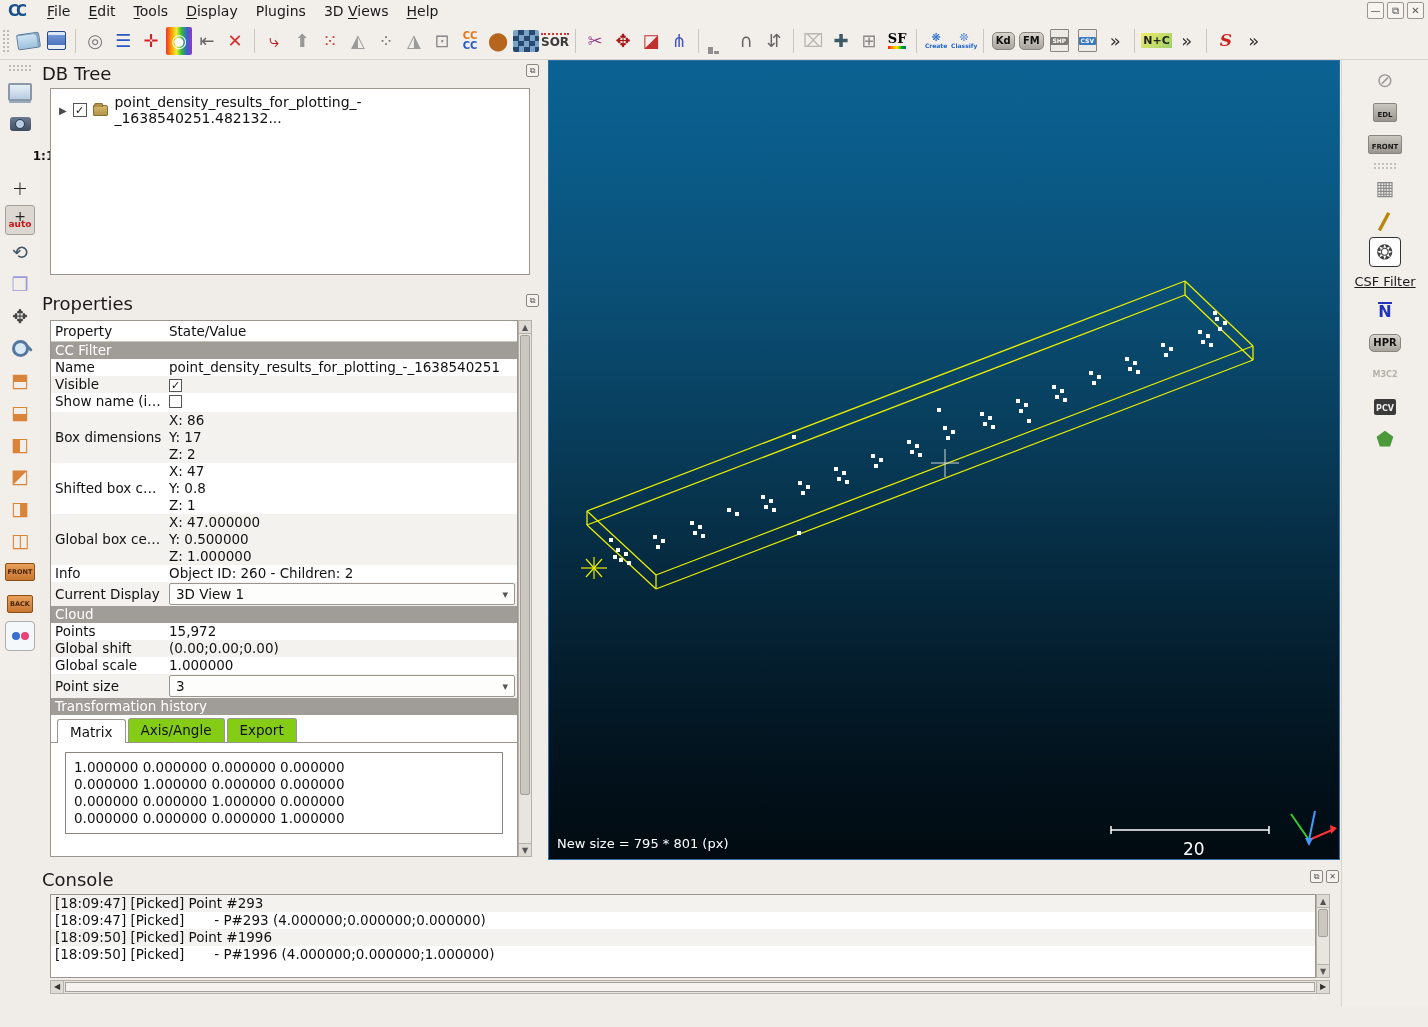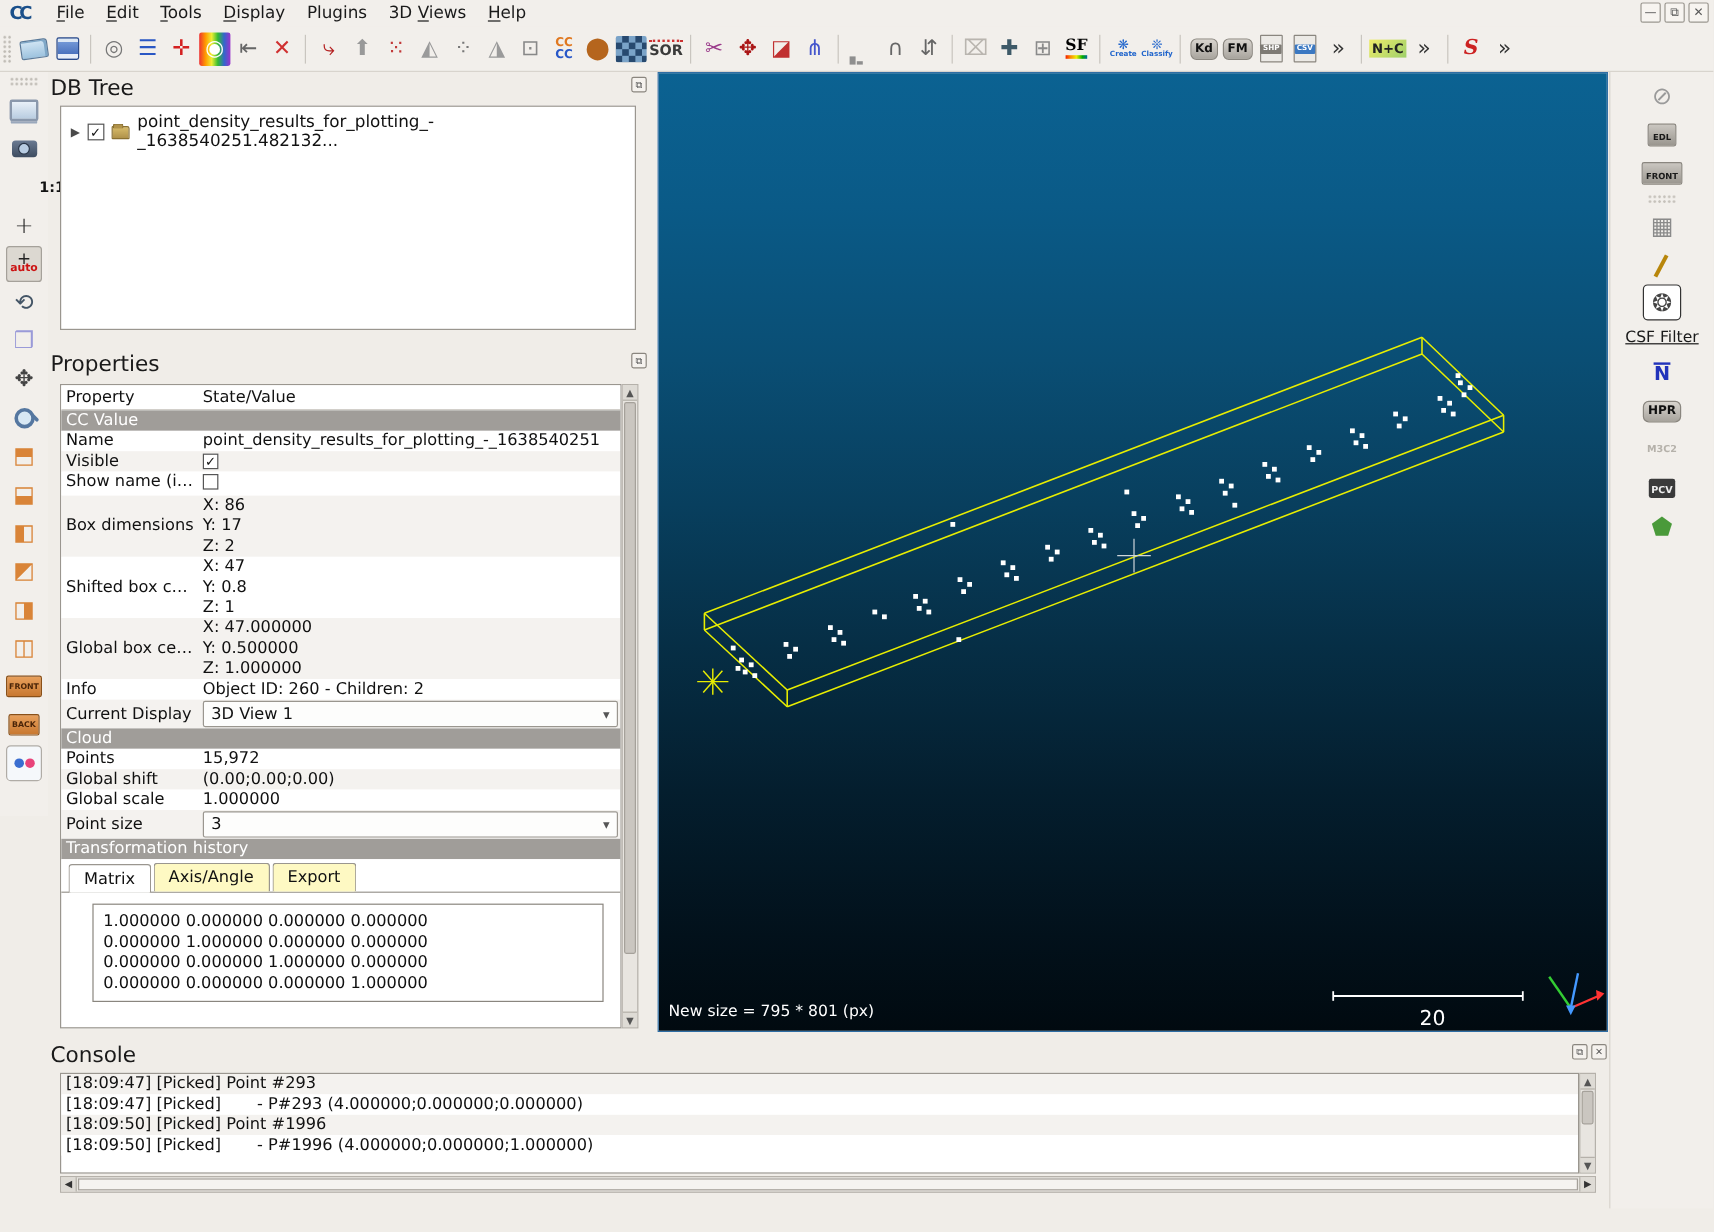--- a/index.html
+++ b/index.html
@@ -97,24 +97,24 @@
   .p-value { flex:1; padding-left:4px; }
   .p-row.multi { align-items:center; }
   .p-row.multi .p-value div { line-height:17px; }
   .p-check { display:inline-block; width:13px; height:13px; margin-top:2px; border:1px solid #555; background:#fff; font-size:11px; line-height:12px; text-align:center; color:#111; }
   .p-row.selrow { min-height:24px; align-items:center; }
   .p-select { display:flex; justify-content:space-between; align-items:center; border:1px solid #9a968f; background:#fdfdfc; border-radius:2px; height:22px; padding:0 6px; margin:1px 2px 1px 0; }
   .p-arrow { color:#555; font-size:11px; }
 
   
   #tabs { display:flex; gap:2px; padding:3px 0 0 6px; background:#fff; }
-  .tab { border:1px solid #9a968f; border-bottom:none; background:#fef9c3; padding:3px 12px; font-size:13.5px; border-radius:3px 3px 0 0; color:#111; }
+  .tab { border:1px solid #9a968f; border-bottom:none; background:#84cc16; padding:3px 12px; font-size:13.5px; border-radius:3px 3px 0 0; color:#111; }
   .tab.active { background:#fff; position:relative; top:1px; padding-top:4px; }
   #tab-line { height:1px; background:#9a968f; margin:0; }
-  #matrix-box { border:1px solid #8a867f; background:#fff; margin:9px 14px 0 26px; padding:6px 8px; font-size:13.5px; line-height:17px; color:#111; }
+  #matrix-box { border:1px solid #8a867f; background:#fff; margin:9px 14px 0 14px; padding:6px 8px; font-size:13.5px; line-height:17px; color:#111; }
 
   
   .vscroll { position:absolute; width:14px; background:#e8e5e0; border:1px solid #b5b1aa; }
   .vscroll .arr { position:absolute; left:0; width:12px; height:13px; font-size:8px; text-align:center; line-height:13px; color:#555; background:#dedbd5; border-bottom:1px solid #b5b1aa; }
   .vscroll .arr.down { bottom:0; border-top:1px solid #b5b1aa; border-bottom:none; }
   .vscroll .thumb { position:absolute; left:1px; width:10px; background:#cac6c0; border:1px solid #a5a19a; border-radius:2px; }
   .hscroll { position:absolute; height:14px; background:#e8e5e0; border:1px solid #b5b1aa; }
   .hscroll .arr { position:absolute; top:0; width:13px; height:12px; font-size:8px; text-align:center; line-height:12px; color:#333; background:#dedbd5; }
   .hscroll .arr.left { left:0; border-right:1px solid #b5b1aa; }
   .hscroll .arr.right { right:0; border-left:1px solid #b5b1aa; }
@@ -288,21 +288,21 @@
   </div>
 
   <div class="panel-title" style="left:42px; top:293px;">Properties</div>
   <div class="float-btn" style="left:526px; top:294px;">⧉</div>
   <div class="white-box" id="prop-box" style="left:50px; top:320px; width:468px; height:537px;">
     <div class="p-header">
       <div class="p-h1">Property</div>
       <div>State/Value</div>
     </div>
     <div id="properties-rows">
-        <div class="p-section">CC Value</div>
+        <div class="p-section">CC Filter</div>
         <div class="p-row">
           <div class="p-label">Name</div>
           <div class="p-value">point_density_results_for_plotting_-_1638540251</div>
         </div>
         <div class="p-row alt">
           <div class="p-label">Visible</div>
           <div class="p-value"><span class="p-check">✓</span></div>
         </div>
         <div class="p-row">
           <div class="p-label">Show name (i…</div>

